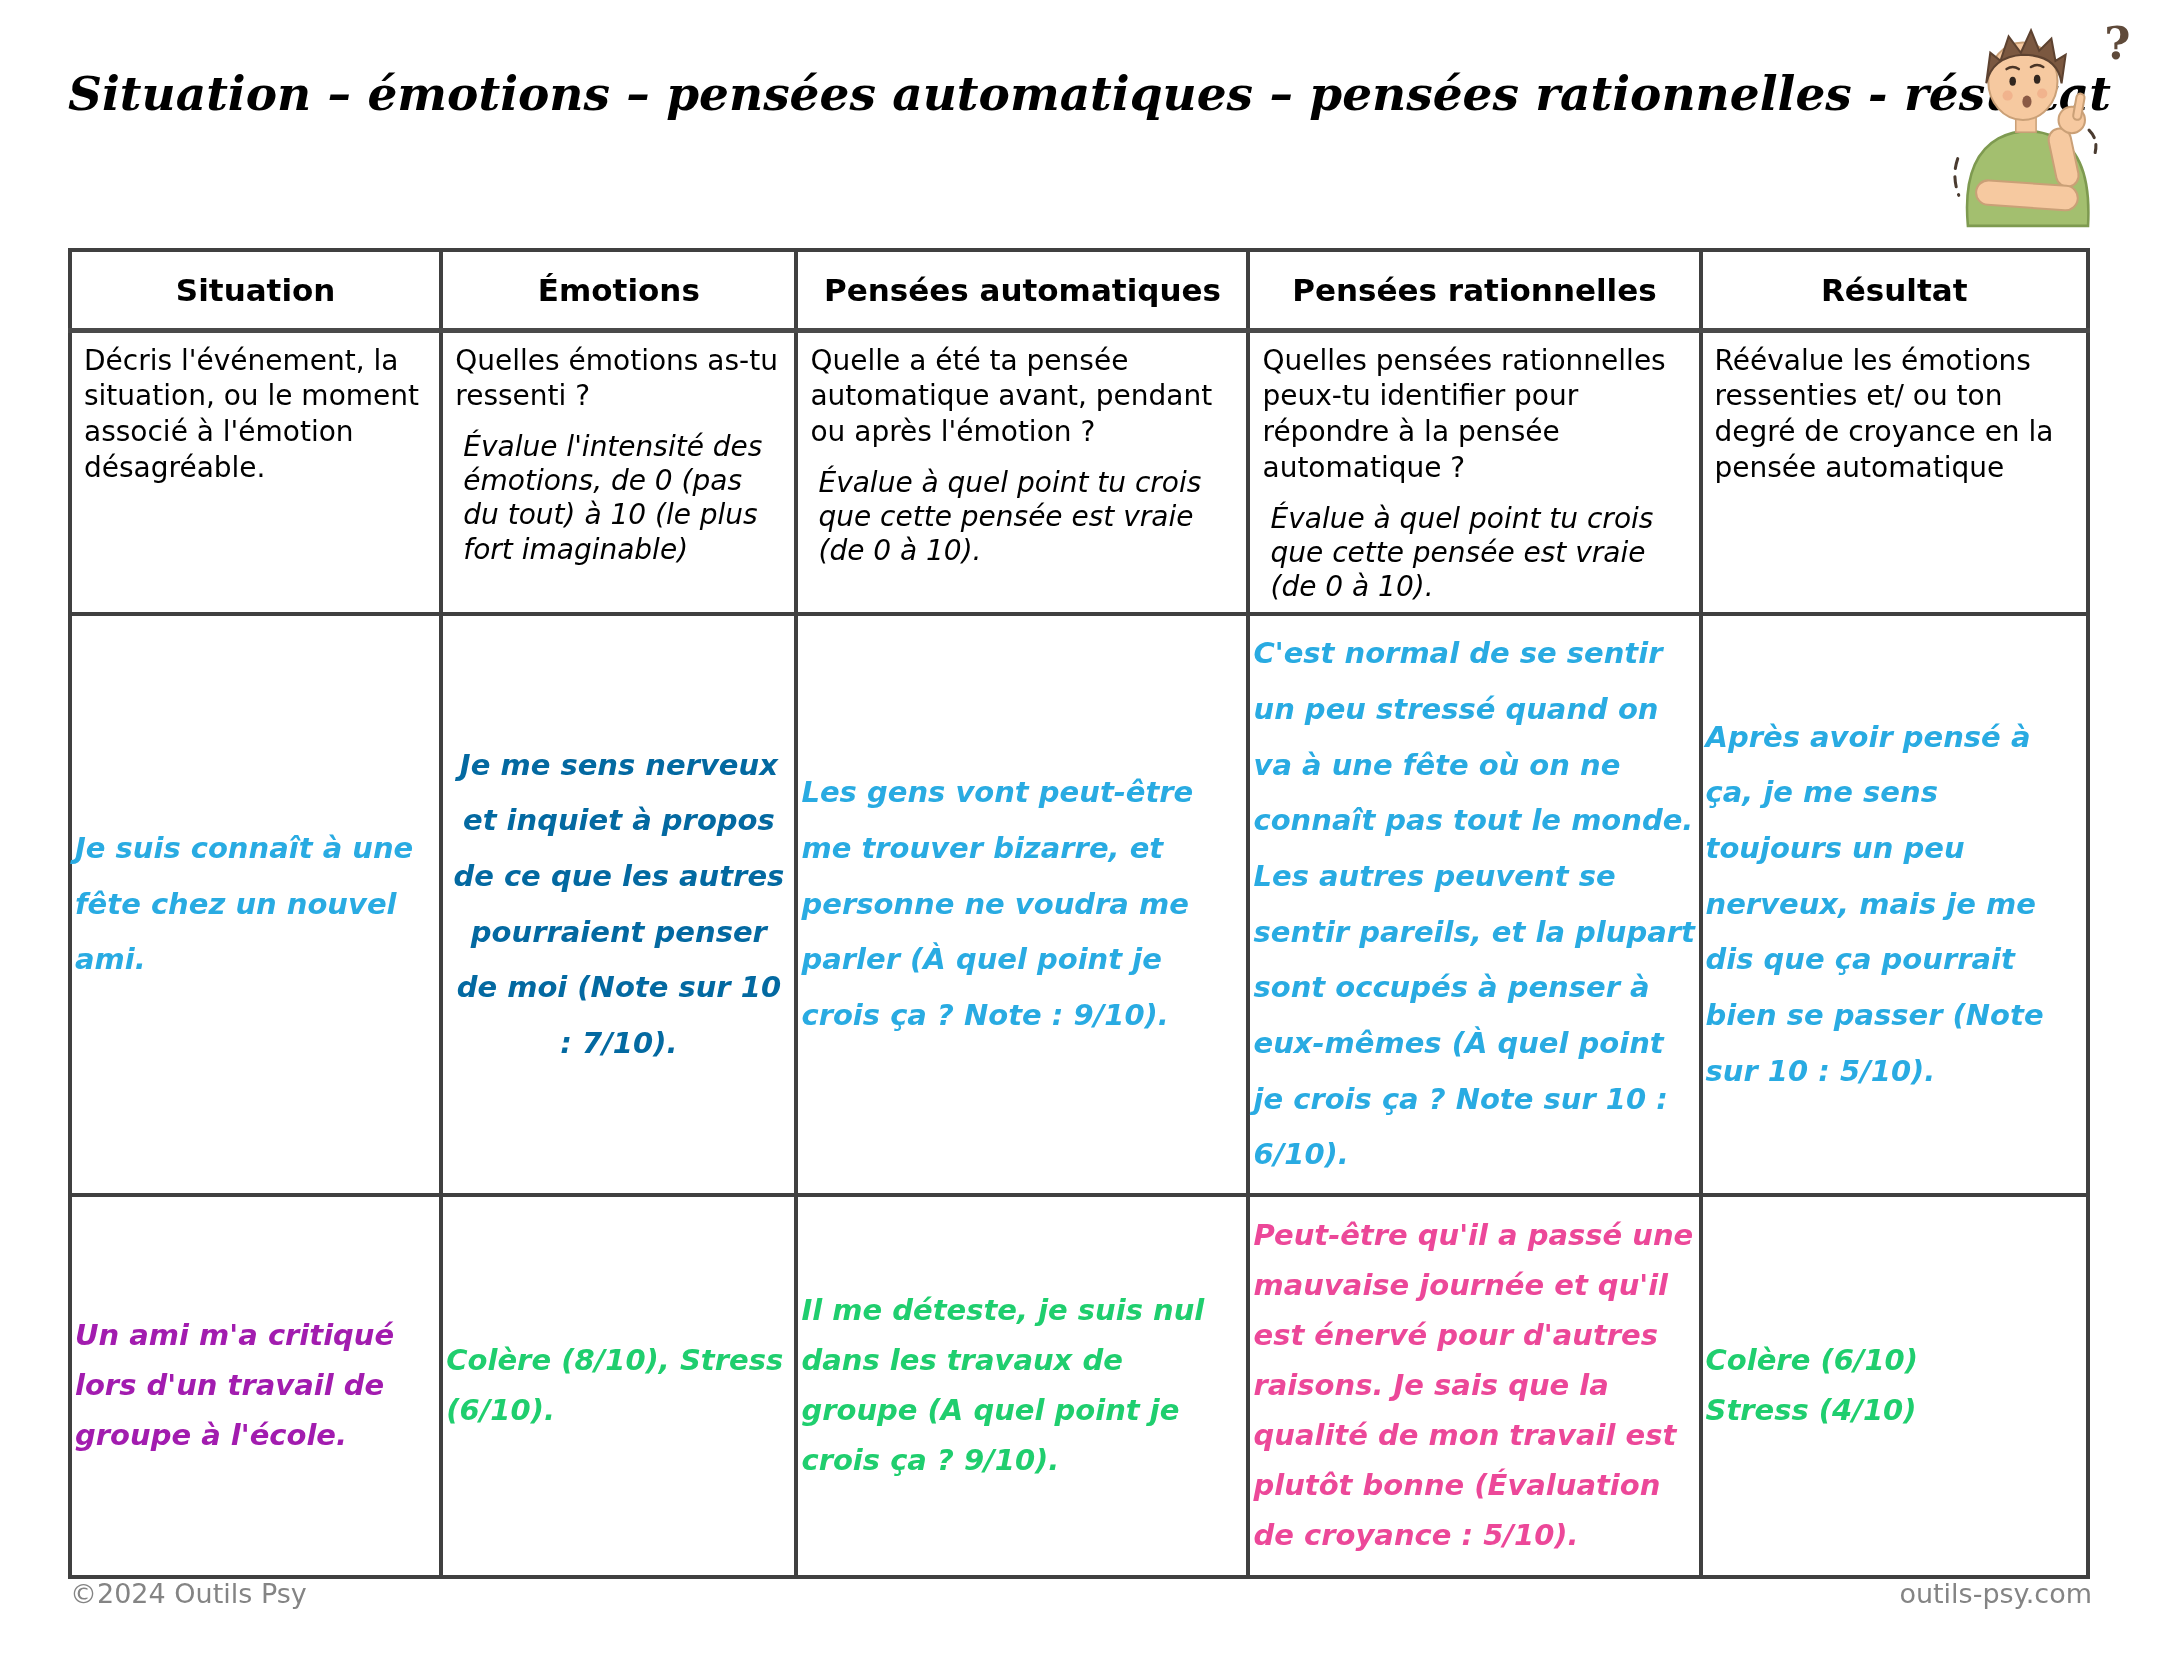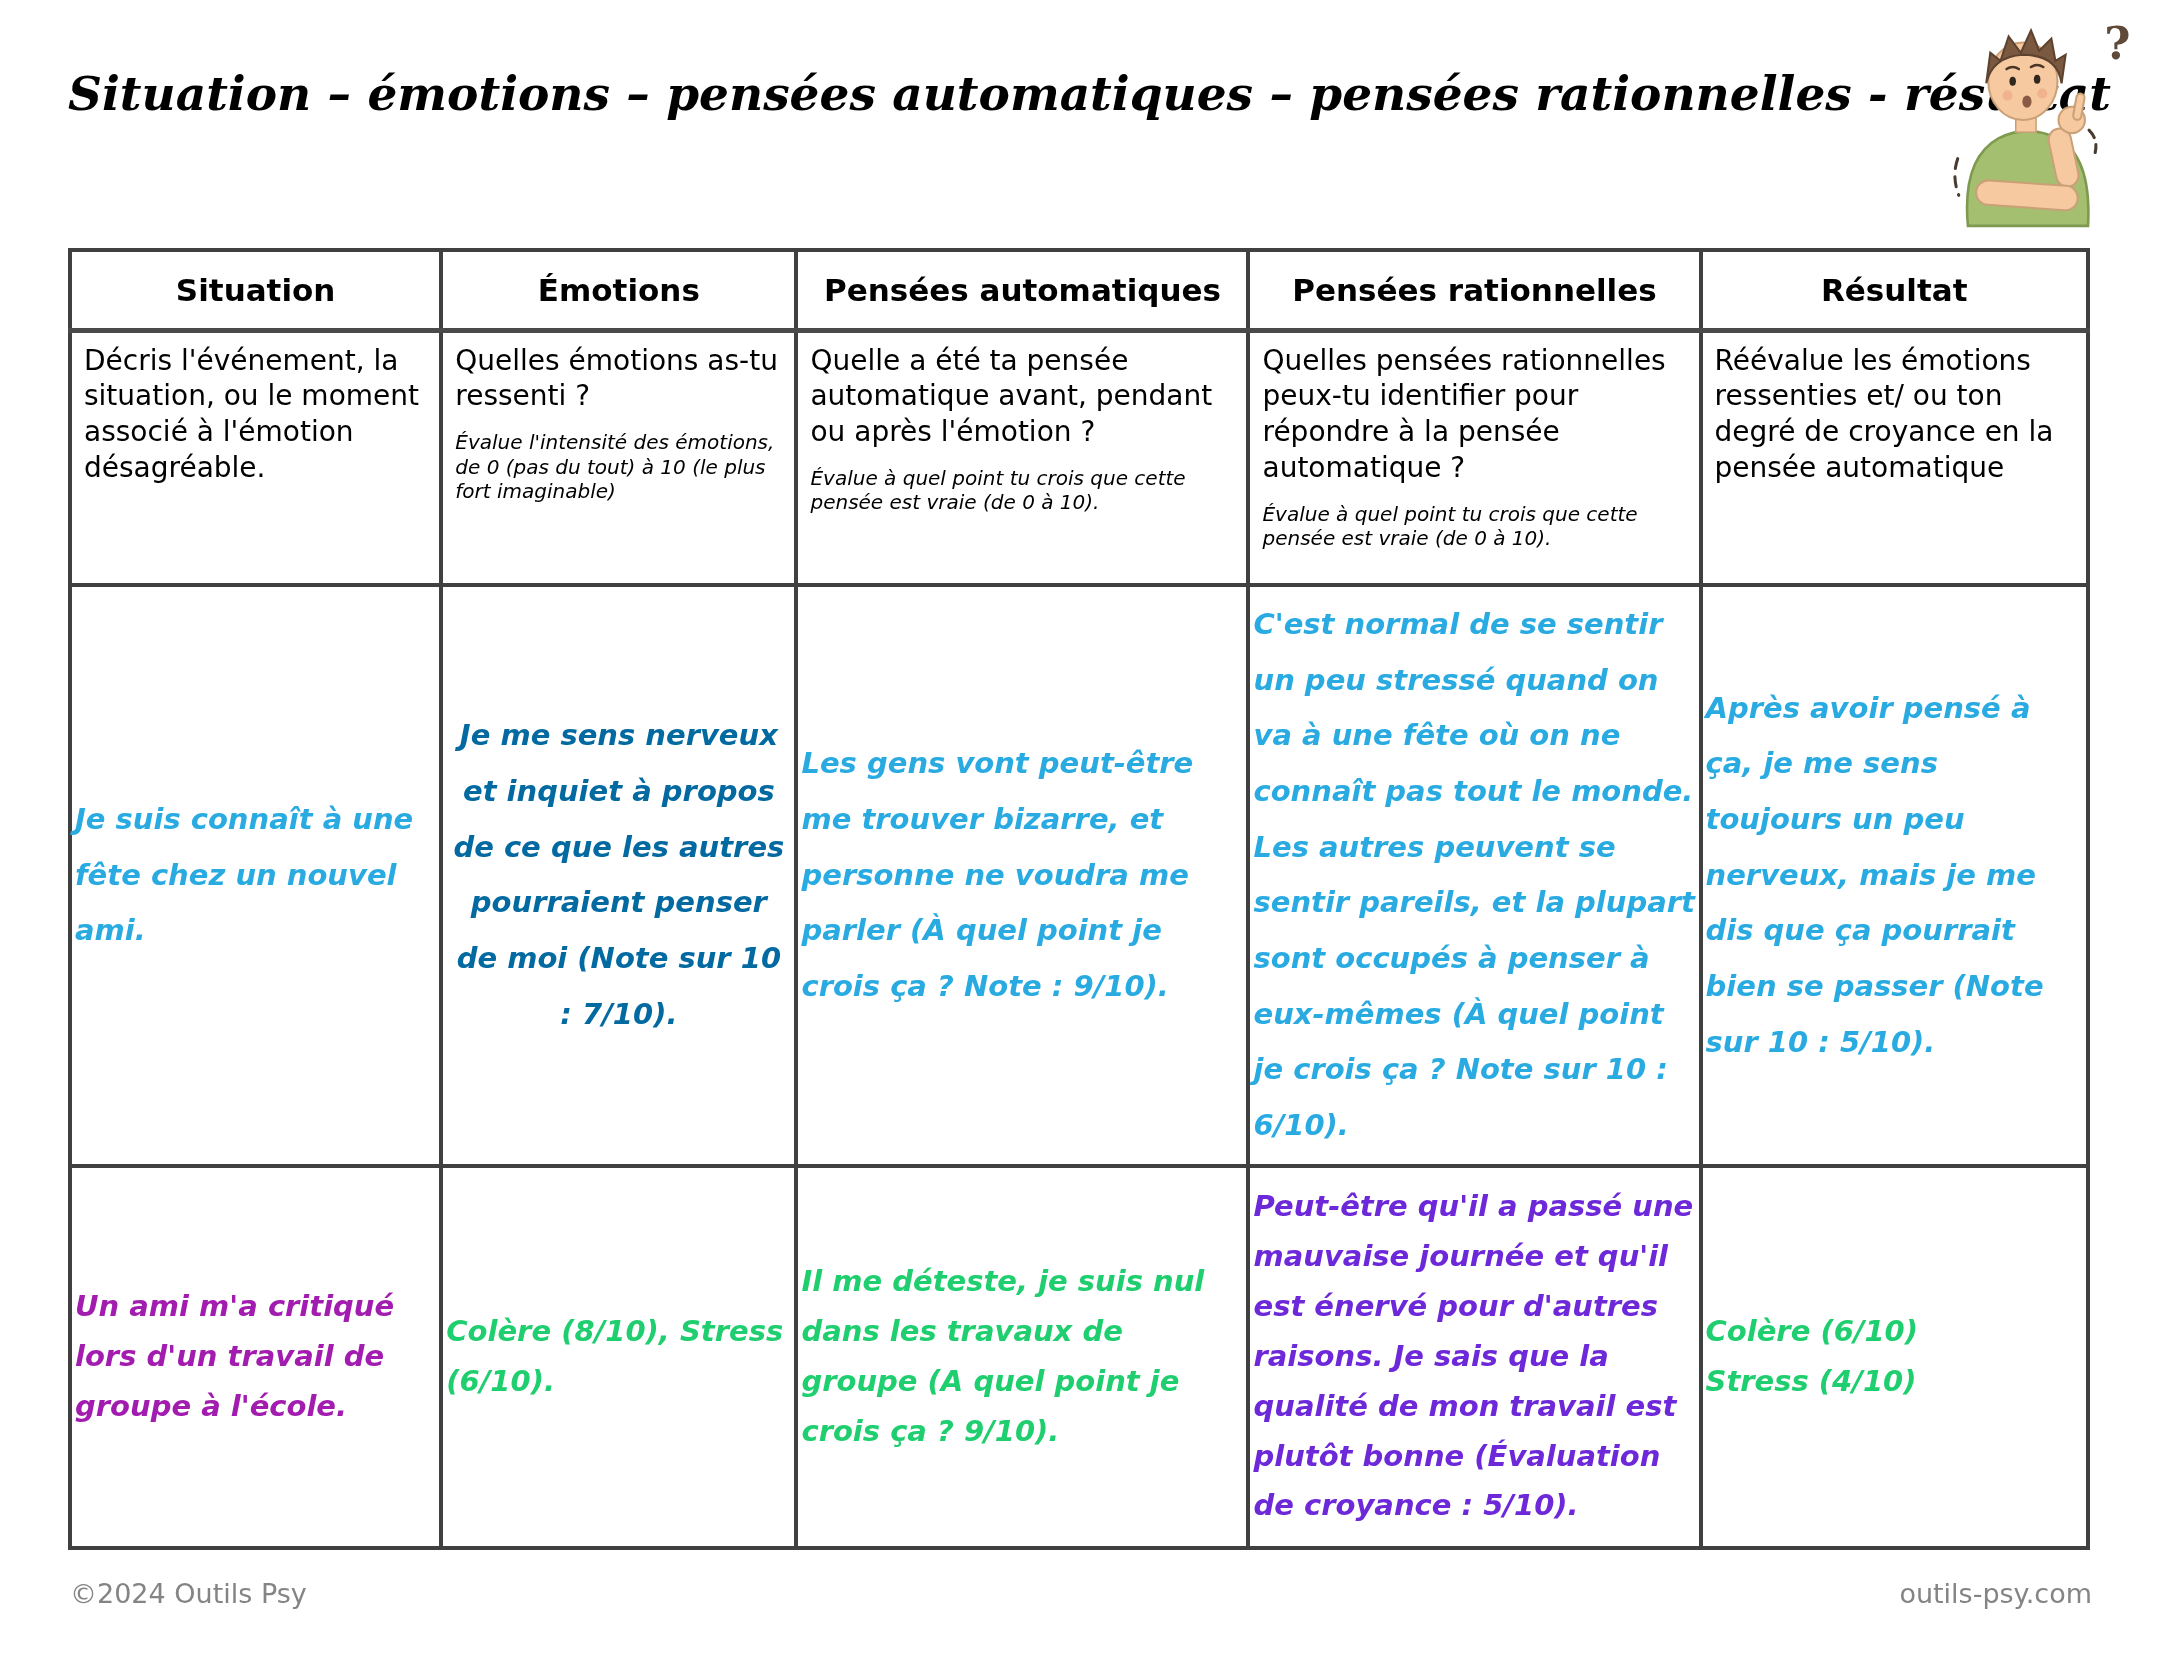--- a/index.html
+++ b/index.html
@@ -31,21 +31,21 @@
   tr.tr-header { height:80px; }
   tr.tr-header th {
     border-bottom:5px solid #4a4a4a;
     font-size:31px; font-weight:bold; color:#000;
     text-align:center; vertical-align:middle;
     font-family:"DejaVu Sans", sans-serif;
   }
   tr.tr-desc { height:255px; }
   tr.tr-desc td { vertical-align:top; padding:10px 14px 8px 12px; color:#000; }
   .desc-main { font-size:28px; line-height:1.28; }
-  .desc-note { font-size:20px; line-height:1.22; font-style:italic; margin-top:16px; }
+  .desc-note { font-size:28px; line-height:1.22; font-style:italic; margin-top:16px;margin-left:8px; }
 
   tr.tr-r1 { height:548px; }
   tr.tr-r2 { height:382px; }
   td.hw { vertical-align:middle; padding:10px 3px; }
   td.hw .hw-text {
     font-size:29px; font-weight:bold; font-style:italic;
     white-space:pre-line;
   }
   tr.tr-r1 td.hw .hw-text { line-height:1.92; }
   tr.tr-r2 td.hw .hw-text { line-height:1.72; }
@@ -149,21 +149,21 @@
       <td class="hw">
         <div class="hw-text" style="color: #a21caf;">Un ami m'a critiqué lors d'un travail de groupe à l'école.</div>
       </td>
       <td class="hw">
         <div class="hw-text" style="color: rgb(31, 206, 110);">Colère (8/10), Stress (6/10).</div>
       </td>
       <td class="hw">
         <div class="hw-text" style="color: rgb(31, 206, 110);">Il me déteste, je suis nul dans les travaux de groupe (A quel point je crois ça ? 9/10).</div>
       </td>
       <td class="hw">
-        <div class="hw-text" style="color: #6d28d9;">Peut-être qu'il a passé une mauvaise journée et qu'il est énervé pour d'autres raisons. Je sais que la qualité de mon travail est plutôt bonne (Évaluation de croyance : 5/10).</div>
+        <div class="hw-text" style="color: #ec4899;">Peut-être qu'il a passé une mauvaise journée et qu'il est énervé pour d'autres raisons. Je sais que la qualité de mon travail est plutôt bonne (Évaluation de croyance : 5/10).</div>
       </td>
       <td class="hw">
         <div class="hw-text" style="color: rgb(31, 206, 110);">Colère (6/10)
 Stress (4/10)</div>
       </td>
     </tr>
   </tbody>
     </table>
 
   <div class="footer-left" style="color: rgb(132, 132, 132);">©2024 Outils Psy</div>

